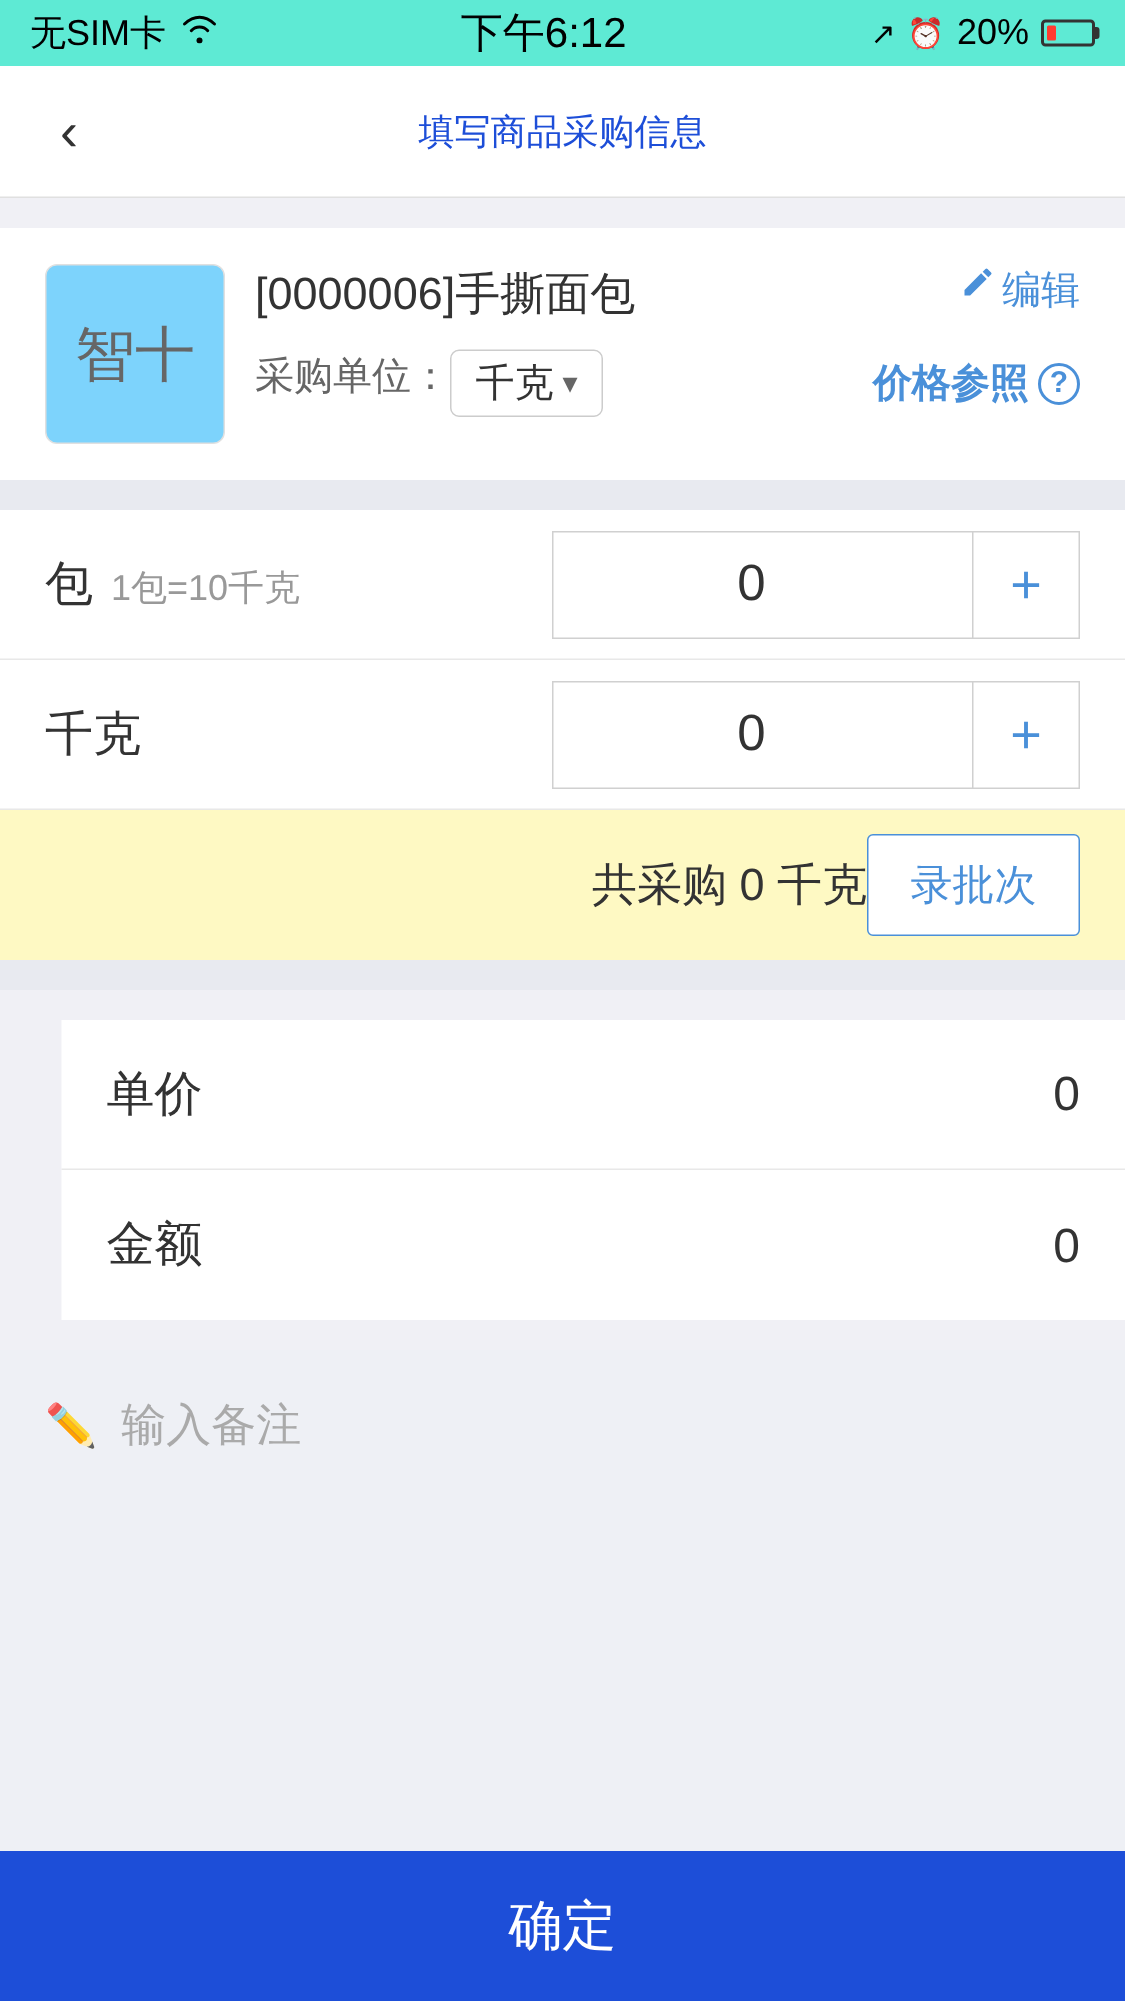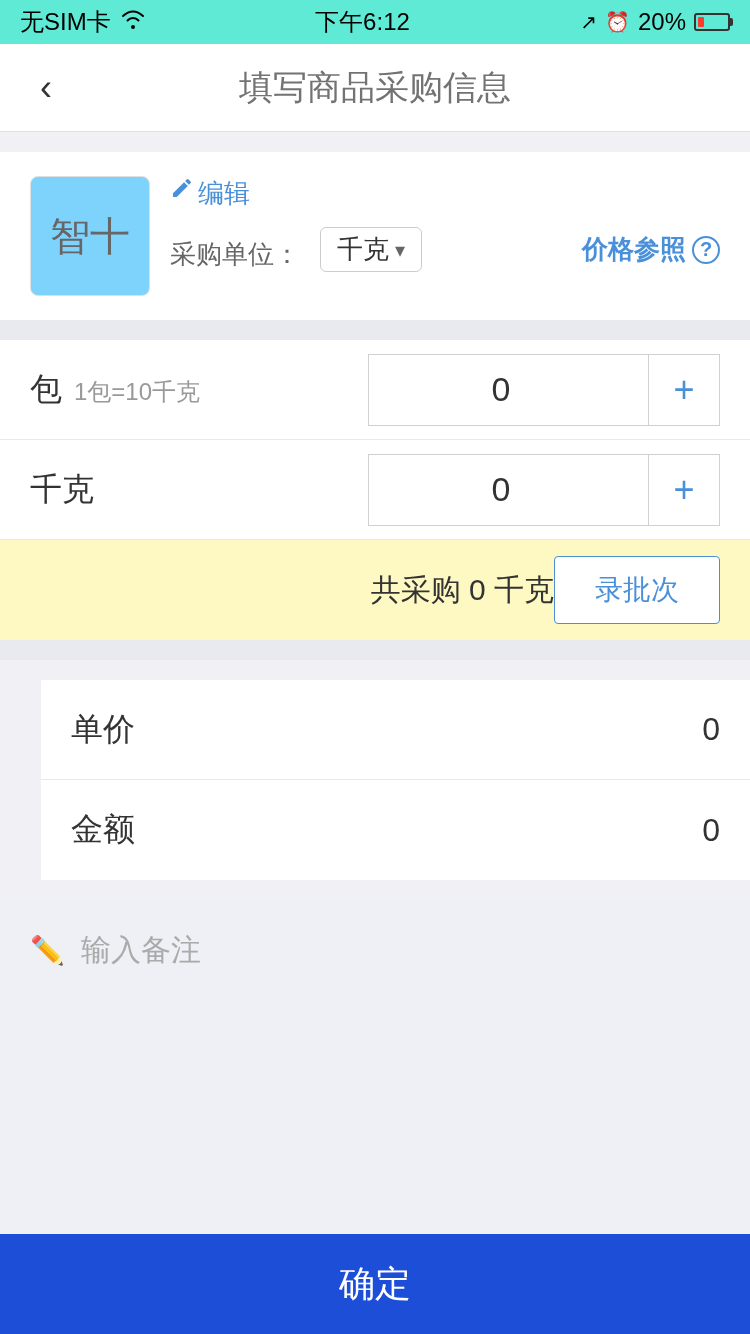--- a/index.html
+++ b/index.html
@@ -24,21 +24,21 @@
       padding: 0 20px;
       font-size: 24px;
       color: #000;
     }
     .status-left {
       display: flex;
       align-items: center;
       gap: 10px;
     }
     .status-center {
-      font-size: 24px;
+      font-size: 28px;
       font-weight: 500;
     }
     .status-right {
       display: flex;
       align-items: center;
       gap: 8px;
       font-size: 24px;
     }
     .battery {
       display: flex;
@@ -84,23 +84,23 @@
     .back-btn {
       font-size: 36px;
       color: #333;
       cursor: pointer;
       padding: 10px;
     }
     .nav-title {
       position: absolute;
       left: 50%;
       transform: translateX(-50%);
-      font-size: 34px;
+      font-size: 24px;
       font-weight: 500;
-      color: #737373;
+      color: #1d4ed8;
     }
 
     
     .product-card {
       background: #fff;
       margin-top: 20px;
       padding: 24px 30px;
       display: flex;
       align-items: flex-start;
       gap: 20px;
@@ -145,22 +145,22 @@
     }
     .product-unit-row {
       display: flex;
       justify-content: space-between;
       align-items: center;
     }
     .unit-label {
       font-size: 26px;
       color: #666;
       display: flex;
-      align-items: flex-end;
-      gap: 20px;
+      align-items: flex-start;
+      gap: 0;
     }
     .unit-select {
       border: 1px solid #ccc;
       border-radius: 6px;
       padding: 4px 16px;
       font-size: 26px;
       color: #333;
       background: #fff;
       display: flex;
       align-items: center;
@@ -245,21 +245,21 @@
       background: #fef9c3;
     }
     .summary-text {
       font-size: 30px;
       color: #333;
     }
     .batch-btn {
       border: 1px solid #4a90d9;
       color: #4a90d9;
       font-size: 28px;
-      padding: 14px 40px;
+      padding: 14px 28px;
       background: #fff;
       border-radius: 4px;
       cursor: pointer;
     }
 
     
     .price-section {
       background: #fff;
       margin-top: 20px;
       margin-left: 41px;
@@ -363,20 +363,21 @@
   <span class="back-btn">‹</span>
   <span class="nav-title">填写商品采购信息</span>
 </div>
 
 <div class="product-card">
   <div class="product-thumb">
     <div class="product-thumb-logo">智十</div>
   </div>
   <div class="product-info">
     <div class="product-header">
+      <span class="product-name">[0000006]手撕面包</span>
       <span class="edit-btn">
         <svg width="24" height="24" viewBox="0 0 24 24" fill="none" xmlns="http://www.w3.org/2000/svg">
           <path d="M3 17.25V21h3.75L17.81 9.94l-3.75-3.75L3 17.25zM20.71 7.04a1 1 0 000-1.41l-2.34-2.34a1 1 0 00-1.41 0l-1.83 1.83 3.75 3.75 1.83-1.83z" fill="#4a90d9"></path>
         </svg>
         <span>编辑</span>
       </span>
     </div>
     <div class="product-unit-row">
       <div class="unit-label">
         <span>采购单位：</span>

